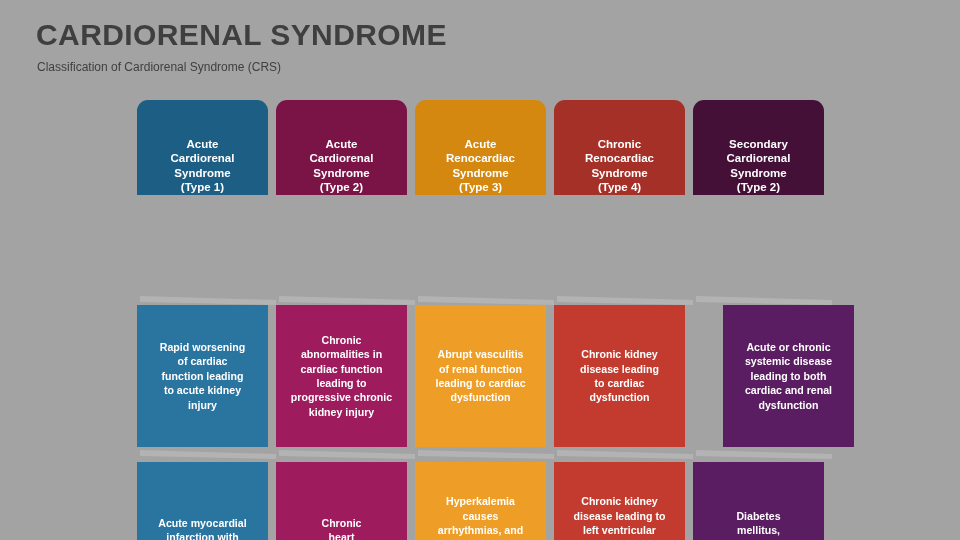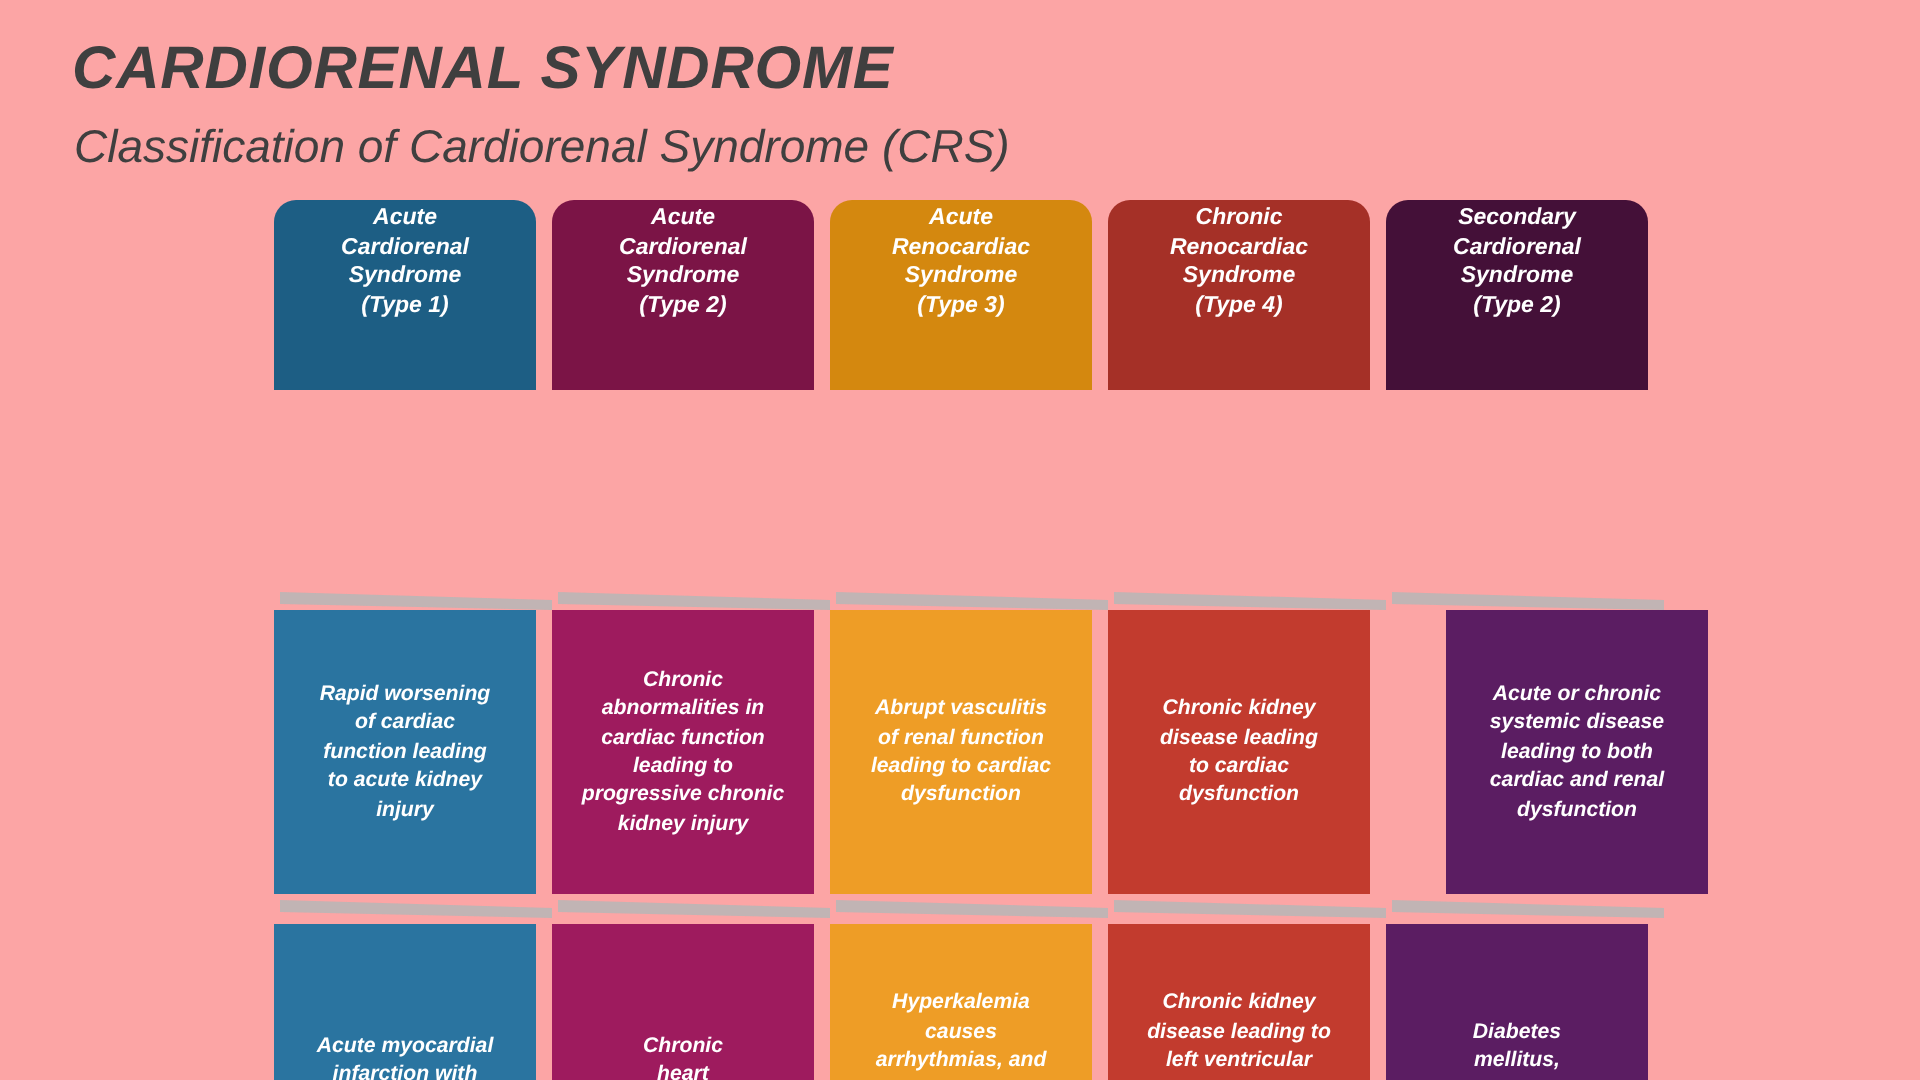--- a/index.html
+++ b/index.html
@@ -20,21 +20,21 @@
     left:36px;top:18px;
     font-size:30px;
     font-weight:bold;
     color:#3f3f3f;
     letter-spacing:0.4px;
     white-space:nowrap;
   }
   #subtitle{
     position:absolute;
     left:37px;top:60px;
-    font-size:23px;
+    font-size:12px;
     font-weight:normal;
     color:#3f3f3f;
     white-space:nowrap;
     text-align:center;
   }
 
   #grid{
     position:absolute;
     left:137px;top:100px;
     width:686px;height:413px;
@@ -47,21 +47,21 @@
     height:413px;
   }
 
   
   .hdr{
     position:absolute;
     left:0;top:0;
     width:131px;height:95px;
     border-radius:11px 11px 0 0;
     display:flex;
-    align-items:flex-start;
+    align-items:flex-end;
     justify-content:center;
     box-sizing:border-box;
     padding:2px 6px 0 6px;
   }
   .hdr-text{
     color:#ffffff;
     font-size:11.5px;
     font-weight:bold;
     line-height:14.6px;
     text-align:center;
@@ -99,21 +99,21 @@
     pointer-events:none;
     overflow:hidden;
   }
   .shadow.s1{ top:196px; }
   .shadow.s2{ top:350px; }
   .shadow svg{ display:block; width:136px; height:9px; }
 </style>
 </head>
 <body>
 
-<div id="slide" style="background: #fca5a5; font-style: italic;">
+<div id="slide" style="background: #a3a3a3;">
 
   <div id="title" style="color: rgb(63, 63, 63);">CARDIORENAL SYNDROME</div>
   <div id="subtitle" style="color: rgb(63, 63, 63);">Classification of Cardiorenal Syndrome (CRS)</div>
 
   <div id="grid">
 
     <div class="col" style="left:0px;">
       <div class="hdr" style="background: rgb(29, 94, 132);">
         <span class="hdr-text">Acute
 Cardiorenal

